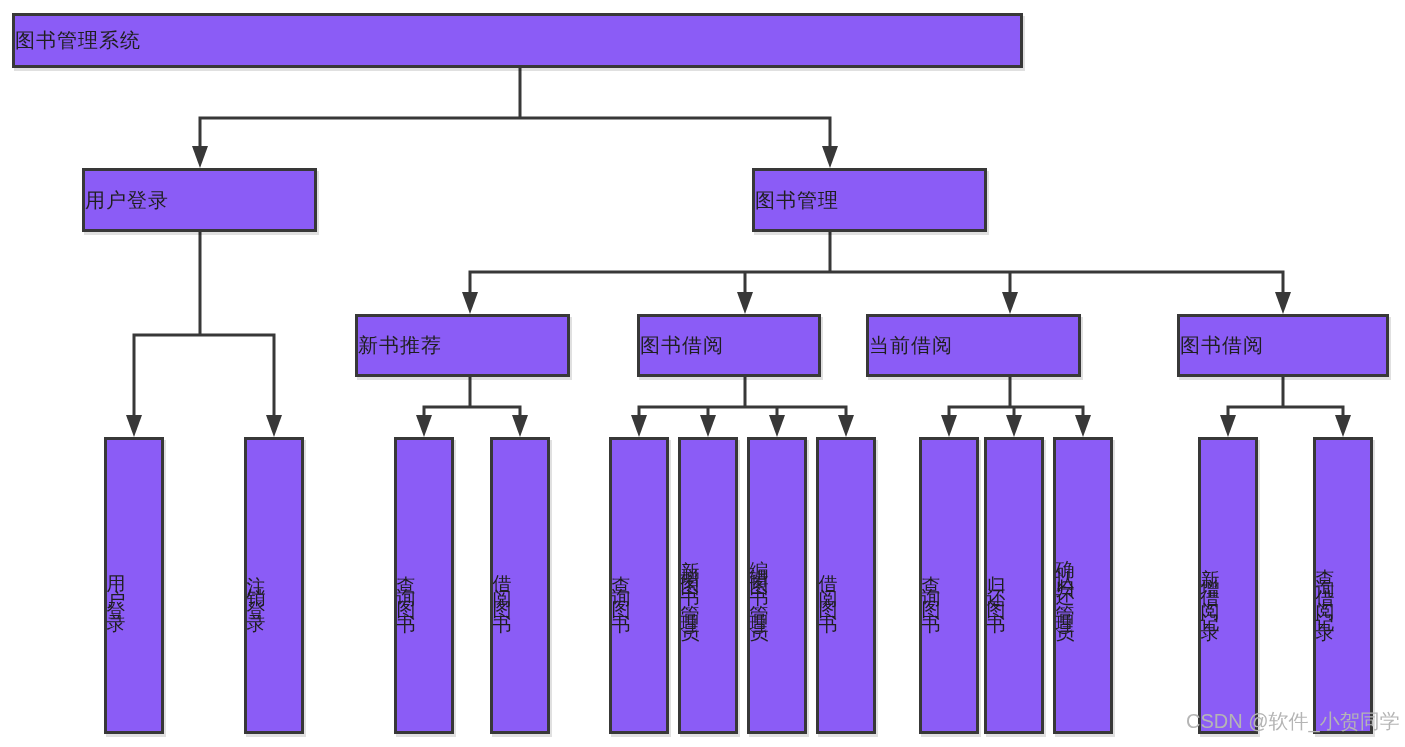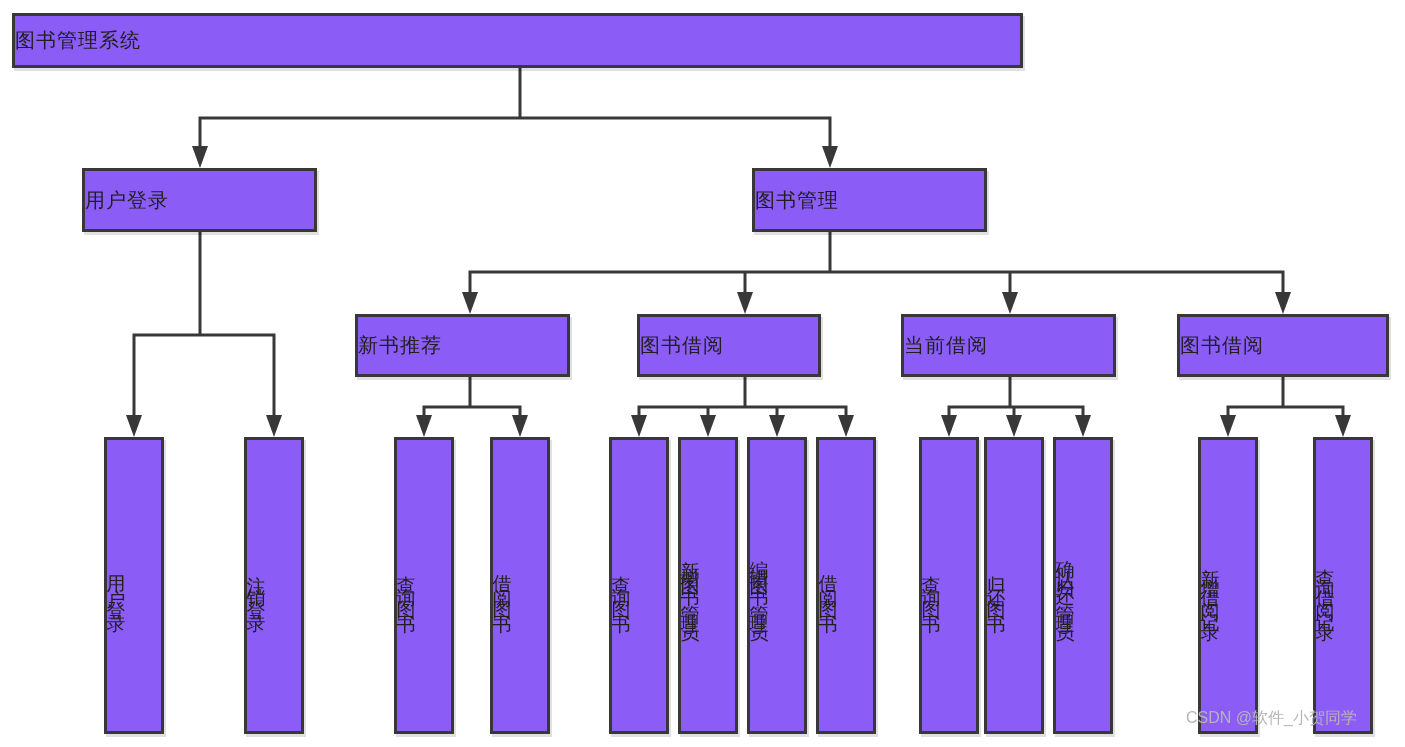--- a/index.html
+++ b/index.html
@@ -41,21 +41,21 @@
     font-size:19px;
     line-height:1;
     white-space:nowrap;
   }
   .ls4{letter-spacing:13px;}
   .ls6{letter-spacing:11px;}
   .ls9{letter-spacing:9px;}
   .watermark{
     position:absolute;
     left:1186px;top:708px;
-    font-size:16px;
+    font-size:20px;
     color:var(--wm);
     white-space:nowrap;
     z-index:5;
   }
 </style>
 </head>
 <body>
 
 <div class="canvas">
 
@@ -113,21 +113,21 @@
   <div class="node level2" style="left:752px">
     <span class="lbl">图书管理</span>
   </div>
 
   <div class="node level3" style="left:355px;width:215px">
     <span class="lbl">新书推荐</span>
   </div>
   <div class="node level3" style="left:637px;width:184px">
     <span class="lbl">图书借阅</span>
   </div>
-  <div class="node level3" style="left:901px;width:215px">
+  <div class="node level3" style="left:866px;width:215px">
     <span class="lbl">当前借阅</span>
   </div>
   <div class="node level3" style="left:1177px;width:212px">
     <span class="lbl">图书借阅</span>
   </div>
 
   <div class="node leaf" style="left:104px">
     <span class="vlbl ls4">用户登录</span>
   </div>
   <div class="node leaf" style="left:244px">

